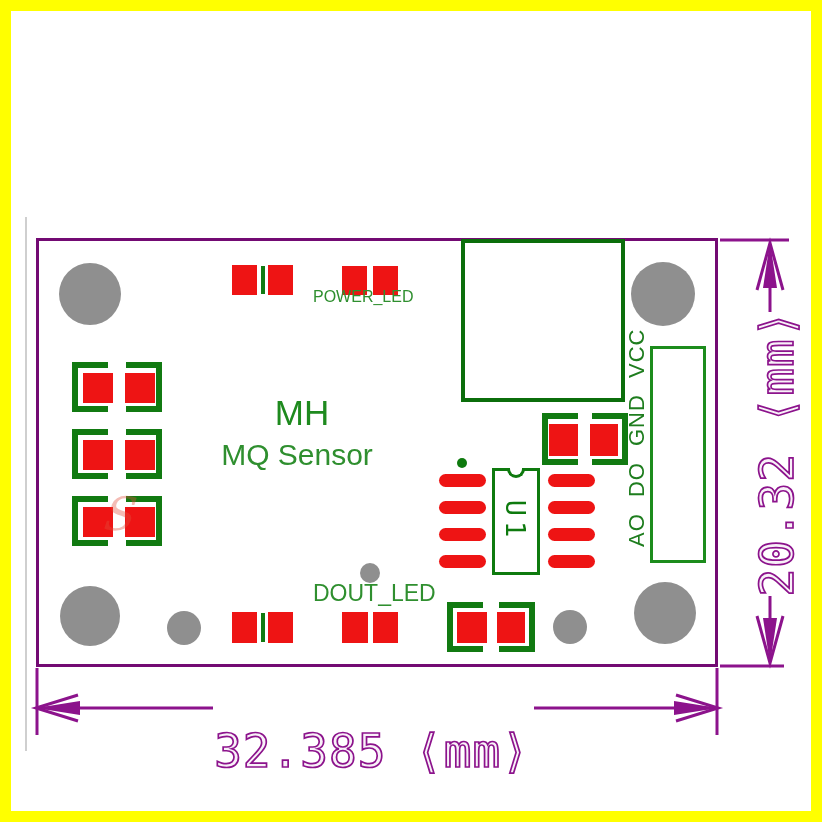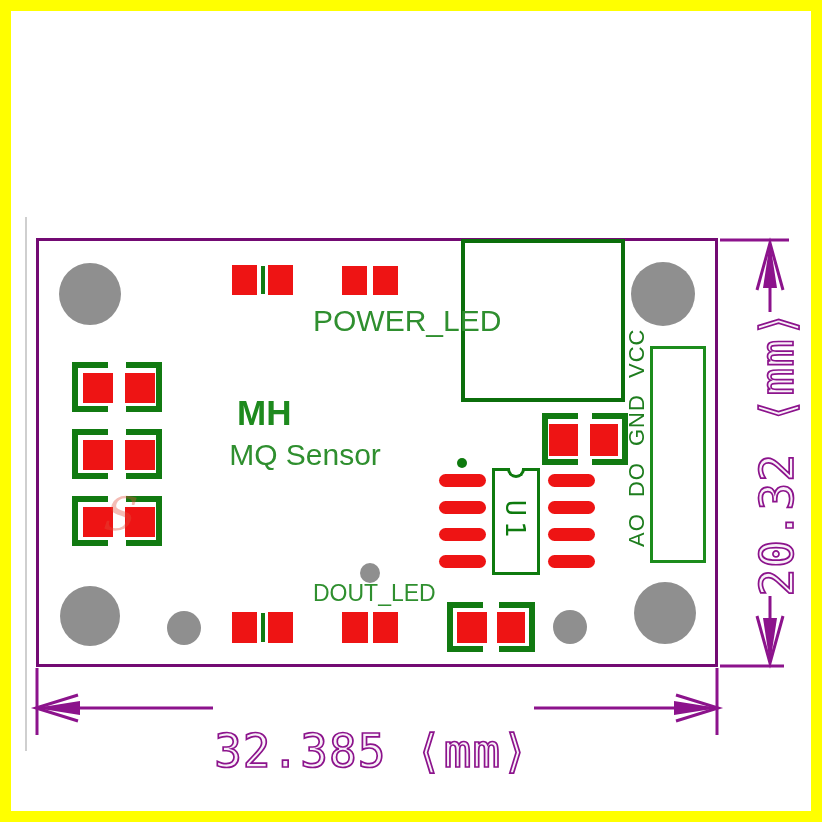--- a/index.html
+++ b/index.html
@@ -85,21 +85,21 @@
   <div class="hole" style="left:553px;top:610px;width:34px;height:34px;"></div>
   <div class="hole" style="left:360px;top:563px;width:20px;height:20px;"></div>
 
   <div class="pad" style="left:232px;top:265px;width:25px;height:30px;"></div>
   <div class="sep" style="left:261px;top:266px;height:28px;"></div>
   <div class="pad" style="left:268px;top:265px;width:25px;height:30px;"></div>
 
   <div class="pad" style="left:342px;top:266px;width:25px;height:29px;"></div>
   <div class="pad" style="left:373px;top:266px;width:25px;height:29px;"></div>
 
-  <div class="gtext" style="left:313px;top:304px;font-size:30px;">POWER_LED</div>
+  <div class="gtext" style="left:313px;top:288px;font-size:16px;">POWER_LED</div>
 
   <div class="bkt" style="left:72px;top:362px;width:90px;height:50px;">
       <span class="l"></span>
       <span class="r"></span>
     </div>
   <div class="pad" style="left:83px;top:373px;width:30px;height:30px;"></div>
   <div class="pad" style="left:125px;top:373px;width:30px;height:30px;"></div>
 
   <div class="bkt" style="left:72px;top:429px;width:90px;height:50px;">
       <span class="l"></span>
@@ -110,22 +110,22 @@
 
   <div class="bkt" style="left:72px;top:496px;width:90px;height:50px;">
       <span class="l"></span>
       <span class="r"></span>
     </div>
   <div class="pad" style="left:83px;top:507px;width:30px;height:30px;"></div>
   <div class="pad" style="left:125px;top:507px;width:30px;height:30px;"></div>
 
   <div class="watermark">S</div>
 
-  <div class="gtext" style="left:237px;top:393px;width:130px;font-size:35px;font-weight:bold;color:#1e8a1e;">MH</div>
-  <div class="gtext" style="left:200px;top:438px;width:210px;text-align:center;font-size:30px;">MQ Sensor</div>
+  <div class="gtext" style="left:237px;top:393px;width:130px;text-align:center;font-size:35px;font-weight:normal;color:#1e8a1e;">MH</div>
+  <div class="gtext" style="left:192px;top:438px;width:210px;text-align:center;font-size:30px;">MQ Sensor</div>
 
   <div class="dot" style="left:457px;top:458px;width:10px;height:10px;"></div>
   <div class="ic-body">
     <span class="ic-notch"></span>
   </div>
   <div class="u1">U1</div>
 
   <div class="oval" style="left:439px;top:474px;"></div>
   <div class="oval" style="left:439px;top:501px;"></div>
   <div class="oval" style="left:439px;top:528px;"></div>

